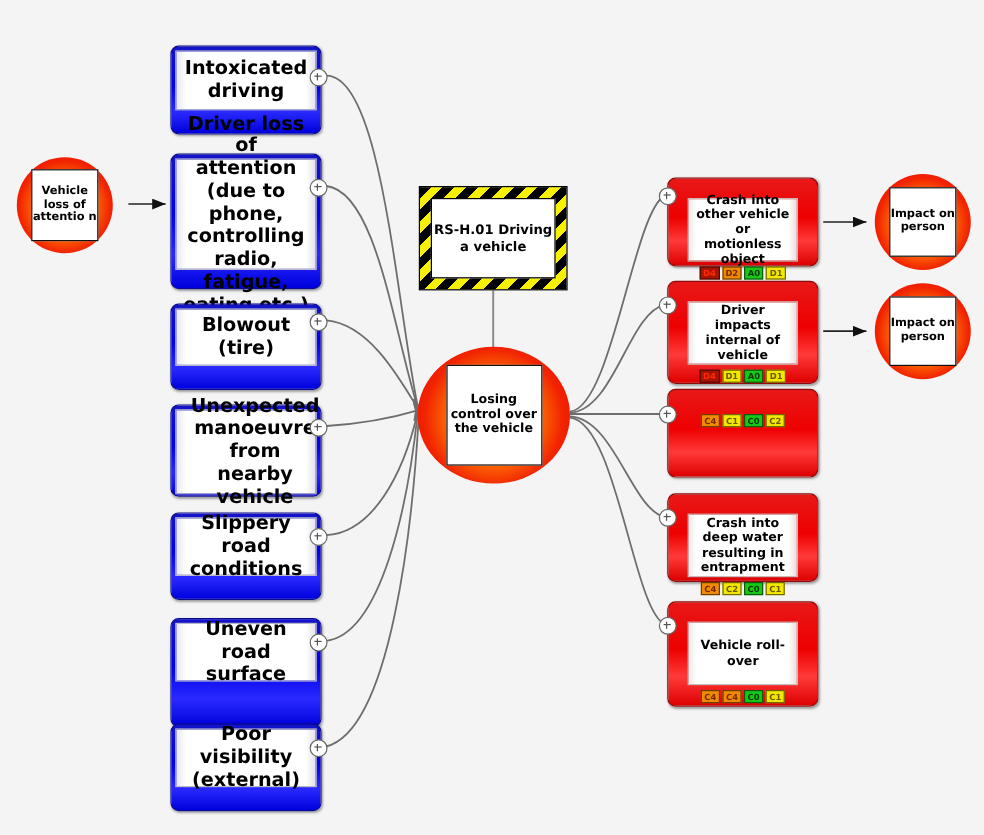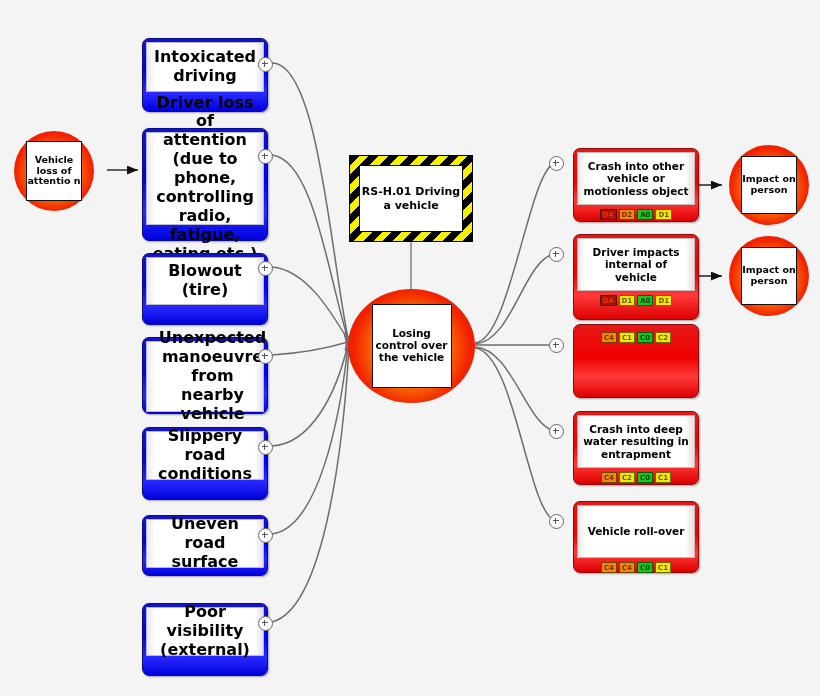--- a/index.html
+++ b/index.html
@@ -91,24 +91,23 @@
     padding: 3px 5px;
   }
 
   
   .conseq {
     position: absolute;
     box-sizing: border-box;
     border: 1.6px solid #8e0b0b;
     border-radius: 7px;
     background: linear-gradient(to bottom, #e81818 0%, #ee0000 45%, #ff3a3a 72%, #dd0000 100%);
-    padding: 3px;
+    padding: 16px;
     box-shadow: 1px 1px 2px rgba(0,0,0,0.35);
     z-index: 3;
-    margin-left: 17px;
   }
   .conseq-inner {
     box-sizing: border-box;
     width: 100%;
     background: linear-gradient(to right, #efe8e8 0%, #ffffff 7%, #ffffff 92%, #eadede 100%);
     border: 1px solid #c8b9b9;
     display: flex;
     align-items: center;
     justify-content: center;
     text-align: center;
@@ -251,21 +250,21 @@
   <div class="threat" style="left:142px; top:337px; width:126px; height:77px;">
     <div class="threat-inner" style="height:71px;padding-left:20px;">Unexpected manoeuvre from nearby vehicle</div>
   </div>
   <div class="plus-node" style="left:258px; top:349px;"></div>
 
   <div class="threat" style="left:142px; top:427px; width:126px; height:73px;">
     <div class="threat-inner" style="height:49px;">Slippery road conditions</div>
   </div>
   <div class="plus-node" style="left:258px; top:440px;"></div>
 
-  <div class="threat" style="left:142px; top:515px; width:126px; height:61px;">
+  <div class="threat" style="left:142px; top:515px; width:126px; height:91px;">
     <div class="threat-inner" style="height:49px;">Uneven road surface</div>
   </div>
   <div class="plus-node" style="left:258px; top:528px;"></div>
 
   <div class="threat" style="left:142px; top:603px; width:126px; height:73px;">
     <div class="threat-inner" style="height:49px;">Poor visibility (external)</div>
   </div>
   <div class="plus-node" style="left:258px; top:616px;"></div>
 
   <div class="hazard-box" style="left:349px; top:155px; width:124px; height:87px;">
@@ -312,21 +311,21 @@
     <div class="conseq-inner" style="height:53px;">Crash into deep water resulting in entrapment</div>
     <div class="tag-row">
       <span class="tag" style="background:#f08a00; color:#7a2b00;">C4</span>
       <span class="tag" style="background:#f2e800; color:#6a5a00;">C2</span>
       <span class="tag" style="background:#18c818; color:#0a3a0a;">C0</span>
       <span class="tag" style="background:#f2e800; color:#6a5a00;">C1</span>
     </div>
   </div>
   <div class="plus-node" style="left:549px; top:424px;"></div>
 
-  <div class="conseq" style="left:556px; top:501px; width:126px; height:72px;">
+  <div class="conseq" style="left:556px; top:501px; width:126px; height:88px;">
     <div class="conseq-inner" style="height:53px;">Vehicle roll-over</div>
     <div class="tag-row">
       <span class="tag" style="background:#f08a00; color:#7a2b00;">C4</span>
       <span class="tag" style="background:#f08a00; color:#7a2b00;">C4</span>
       <span class="tag" style="background:#18c818; color:#0a3a0a;">C0</span>
       <span class="tag" style="background:#f2e800; color:#6a5a00;">C1</span>
     </div>
   </div>
   <div class="plus-node" style="left:549px; top:514px;"></div>
 

